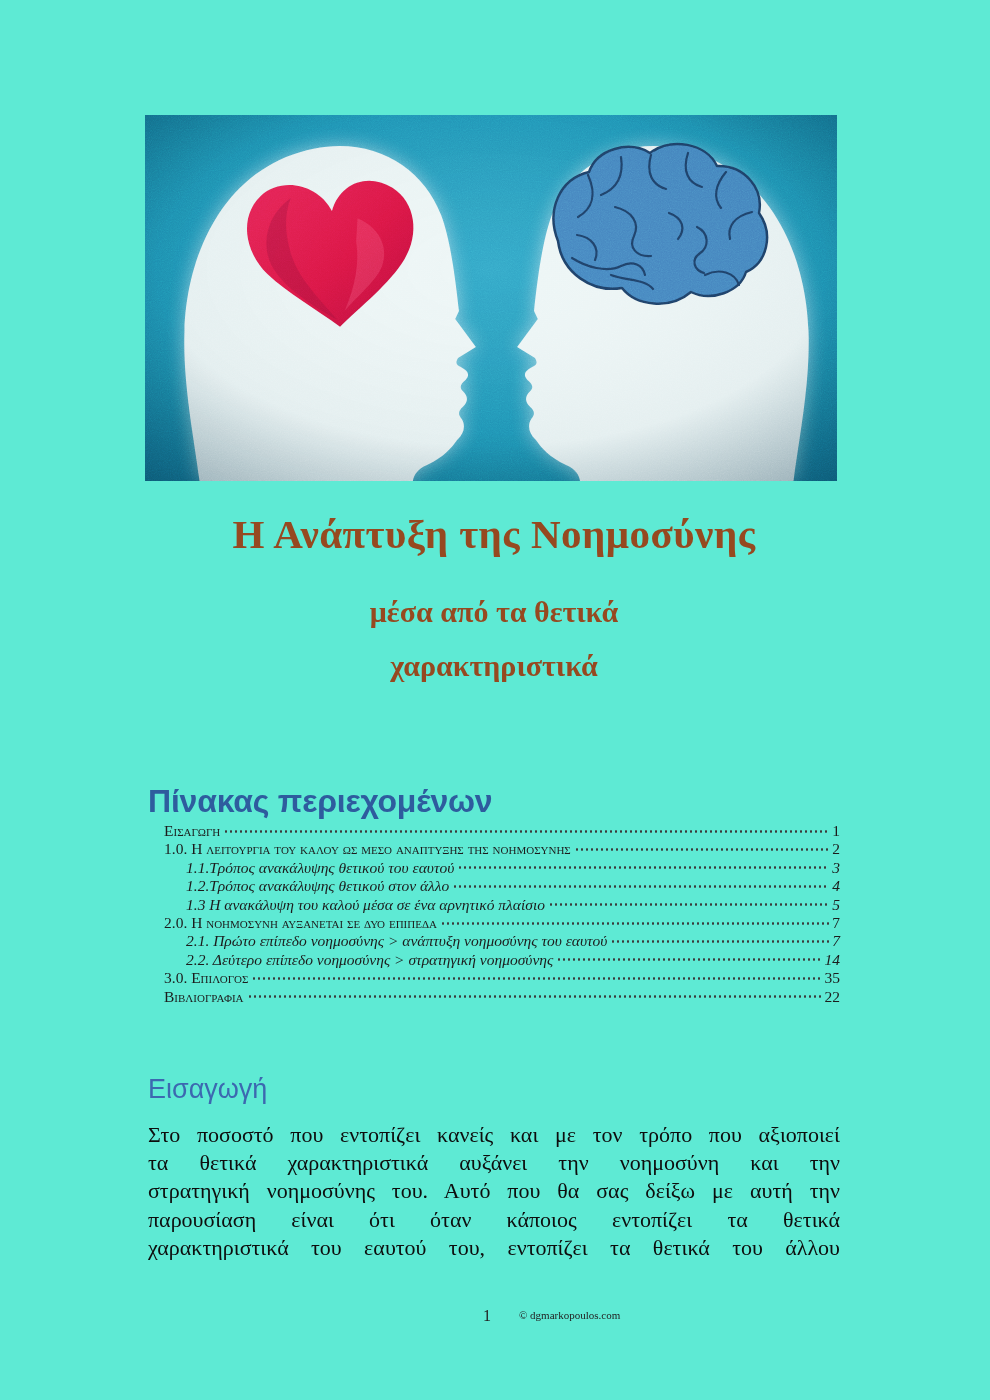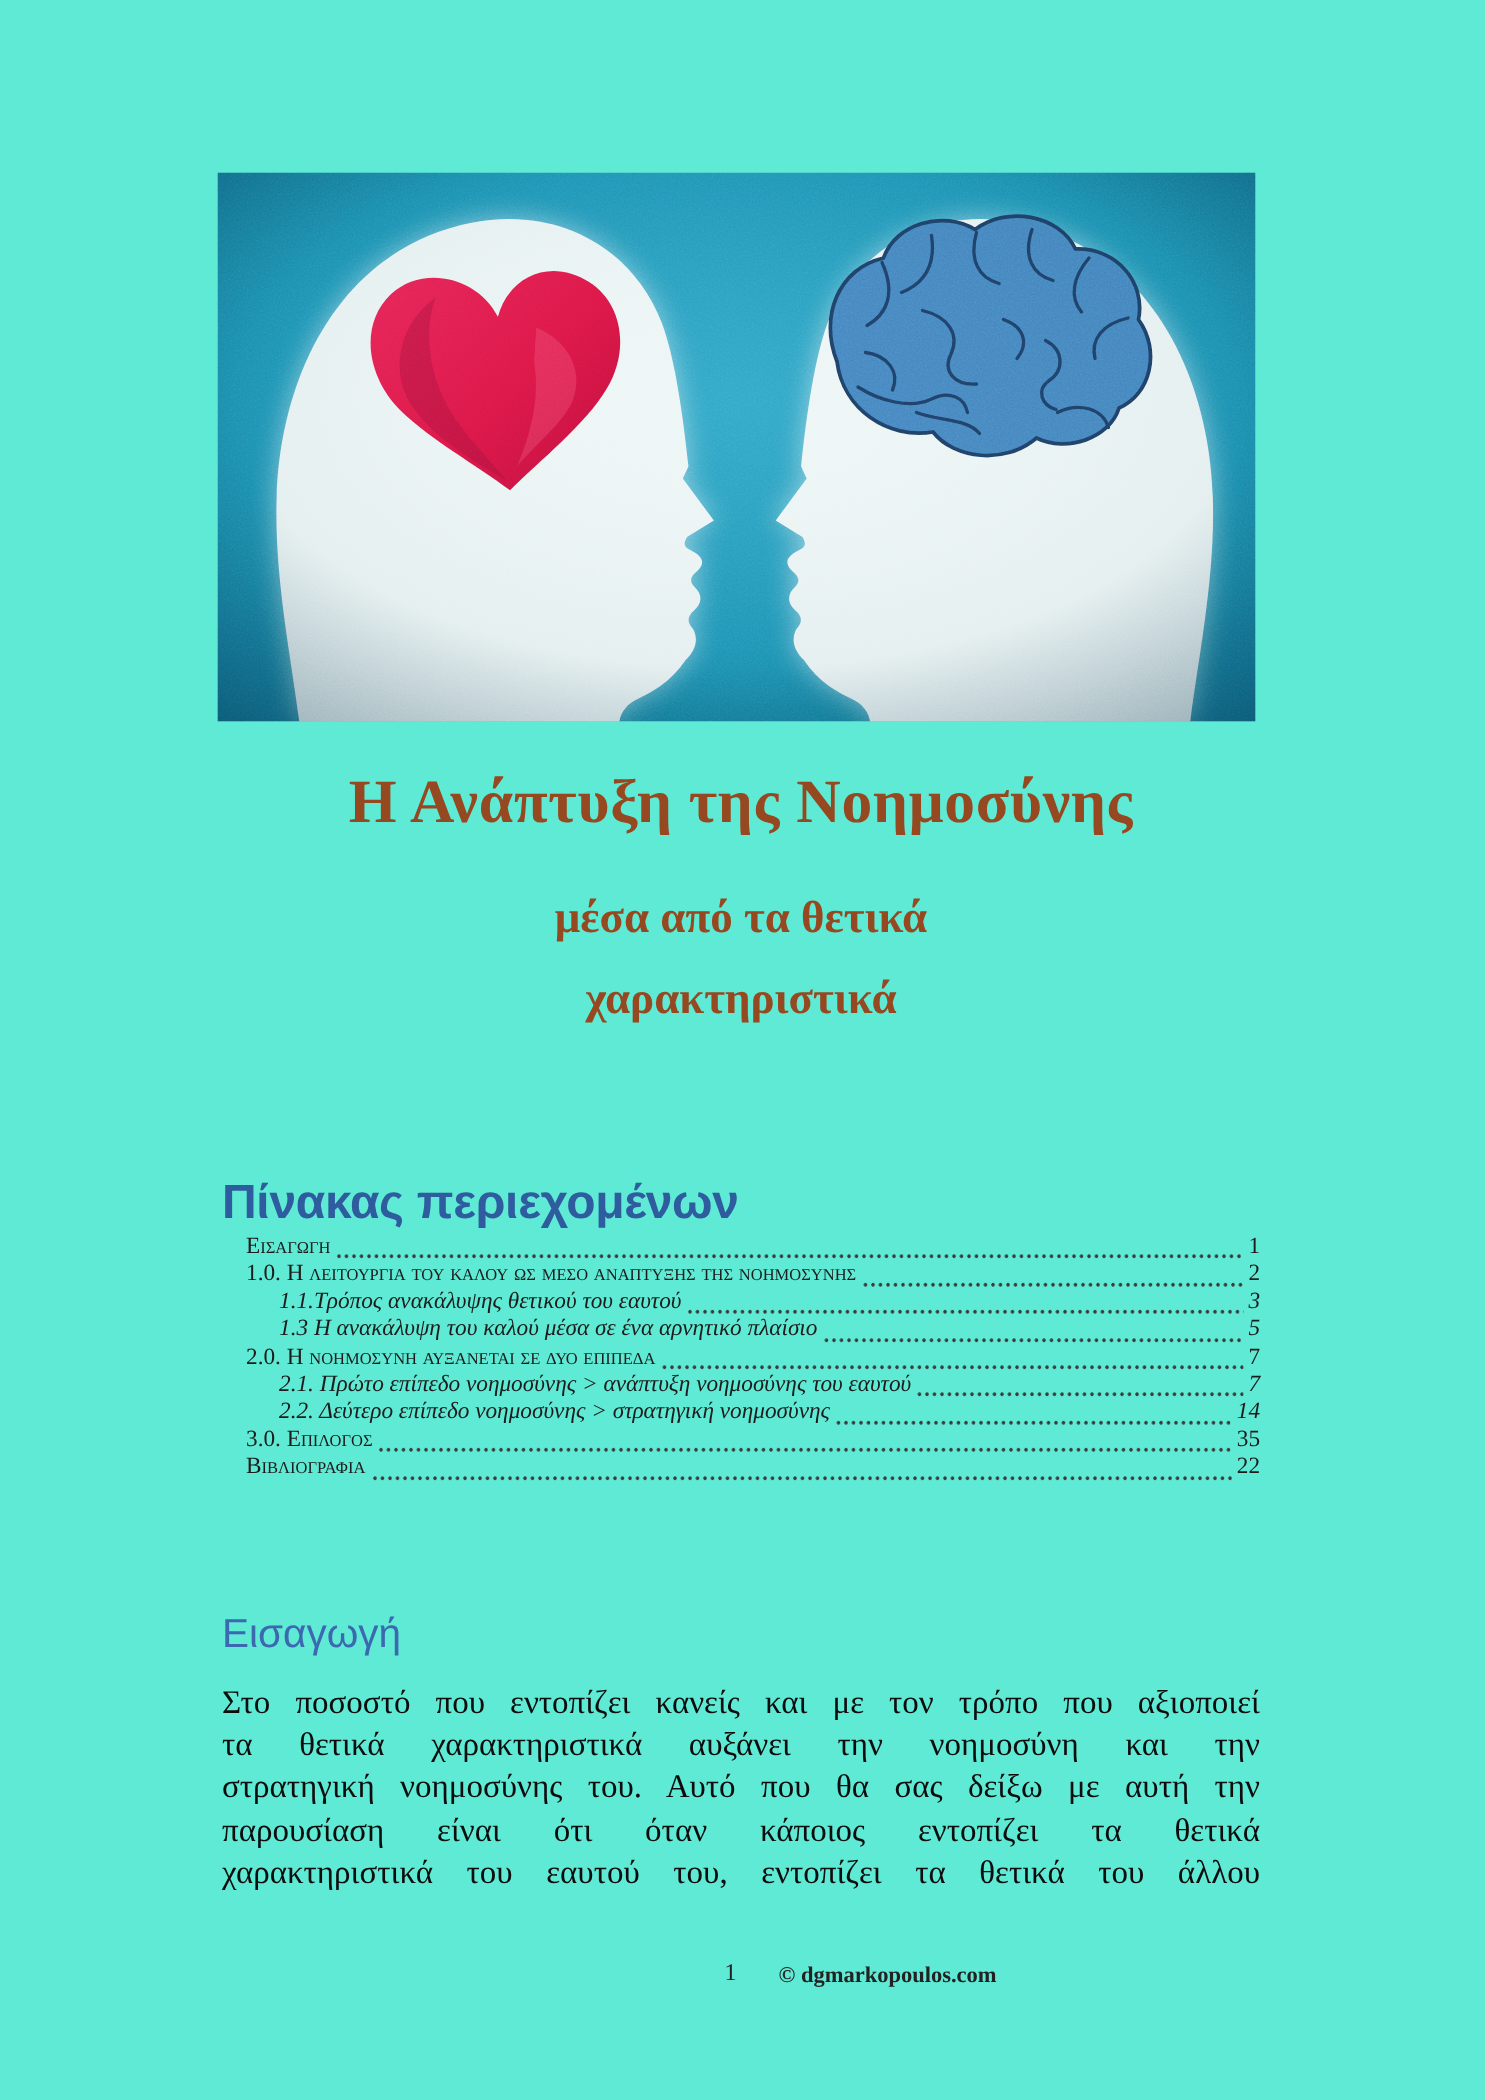--- a/index.html
+++ b/index.html
@@ -29,21 +29,21 @@
   .doc-subtitle.line2{top:649px;}
 
   
   .toc-heading{
     position:absolute;left:148px;top:783px;
     font-family:"Liberation Sans","DejaVu Sans",sans-serif;
     font-weight:700;font-size:32px;color:#2E5C9E;letter-spacing:-0.2px;
   }
   .toc{position:absolute;left:148px;top:822px;width:692px;}
   .toc-row{
-    display:flex;align-items:flex-end;
+    display:flex;align-items:center;
     height:18.4px;line-height:18.4px;font-size:15.5px;color:#1c1c1c;
     cursor:pointer;
   }
   .toc-row.lvl1{padding-left:16px;font-variant:small-caps;}
   .toc-row.lvl2{padding-left:38px;font-style:italic;}
   .toc-label{white-space:nowrap;}
   .toc-leader{
     flex:1;height:5px;margin:0 3px 0 4px;min-width:12px;
     background-image:radial-gradient(circle at 2px 2.5px,#3a3a3a 1px,rgba(0,0,0,0) 1.35px);
     background-size:5px 5px;background-repeat:repeat-x;background-position:left bottom;
@@ -57,21 +57,21 @@
     font-weight:400;font-size:27px;color:#3C68B0;
   }
   .intro-body{
     position:absolute;left:148px;top:1121px;width:692px;
     font-size:22px;line-height:28.2px;color:#0d0d0d;
   }
   .intro-line{text-align:justify;text-align-last:justify;}
 
   
   .footer-pagenum{position:absolute;left:483px;top:1307px;font-size:16px;color:#222;}
-  .footer-copy{position:absolute;left:519px;top:1309px;font-size:15px;color:#222;font-weight:bold;}
+  .footer-copy{position:absolute;left:519px;top:1309px;font-size:11px;color:#222;}
 </style>
 </head>
 <body>
 
 <div class="page">
 
   <div class="hero">
     <svg width="692" height="366" viewBox="0 0 692 366">
       <defs>
         <radialGradient id="bgGrad" cx="50%" cy="42%" r="80%">
@@ -169,20 +169,25 @@
         <span class="toc-label">1.0. Η λειτουργια του καλου ως μεσο αναπτυξης της νοημοσυνης</span>
         <span class="toc-leader"></span>
         <span class="toc-page">2</span>
       </div>
       <div class="toc-row lvl2">
         <span class="toc-label">1.1.Τρόπος ανακάλυψης θετικού του εαυτού</span>
         <span class="toc-leader"></span>
         <span class="toc-page">3</span>
       </div>
       <div class="toc-row lvl2">
+        <span class="toc-label">1.2.Τρόπος ανακάλυψης θετικού στον άλλο</span>
+        <span class="toc-leader"></span>
+        <span class="toc-page">4</span>
+      </div>
+      <div class="toc-row lvl2">
         <span class="toc-label">1.3 Η ανακάλυψη του καλού μέσα σε ένα αρνητικό πλαίσιο</span>
         <span class="toc-leader"></span>
         <span class="toc-page">5</span>
       </div>
       <div class="toc-row lvl1">
         <span class="toc-label">2.0. Η νοημοσυνη αυξανεται σε δυο επιπεδα</span>
         <span class="toc-leader"></span>
         <span class="toc-page">7</span>
       </div>
       <div class="toc-row lvl2">

